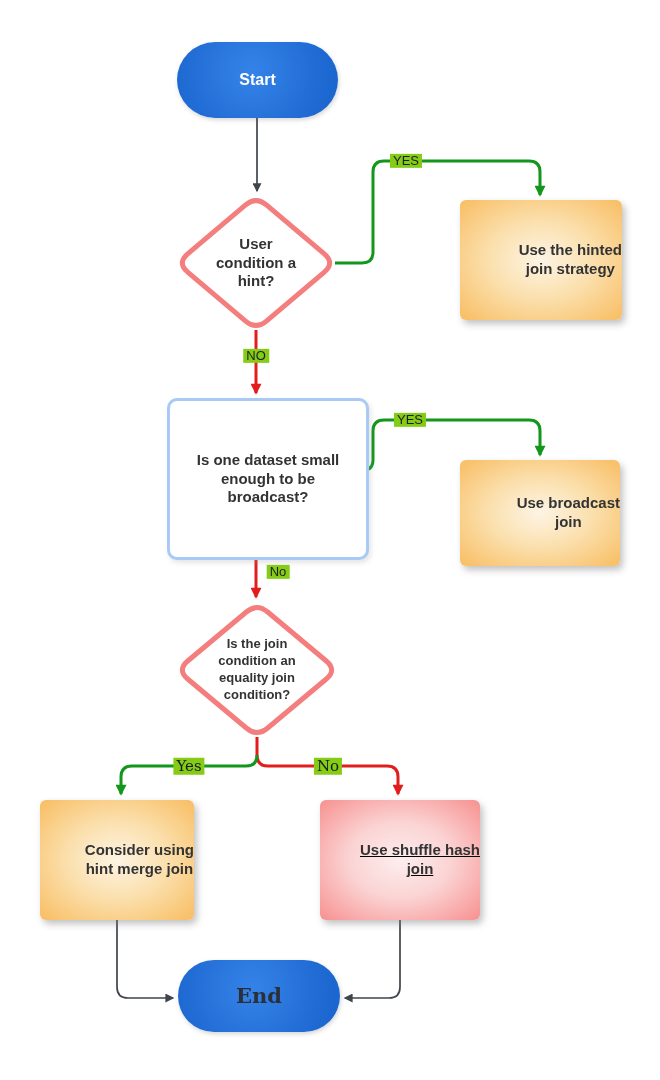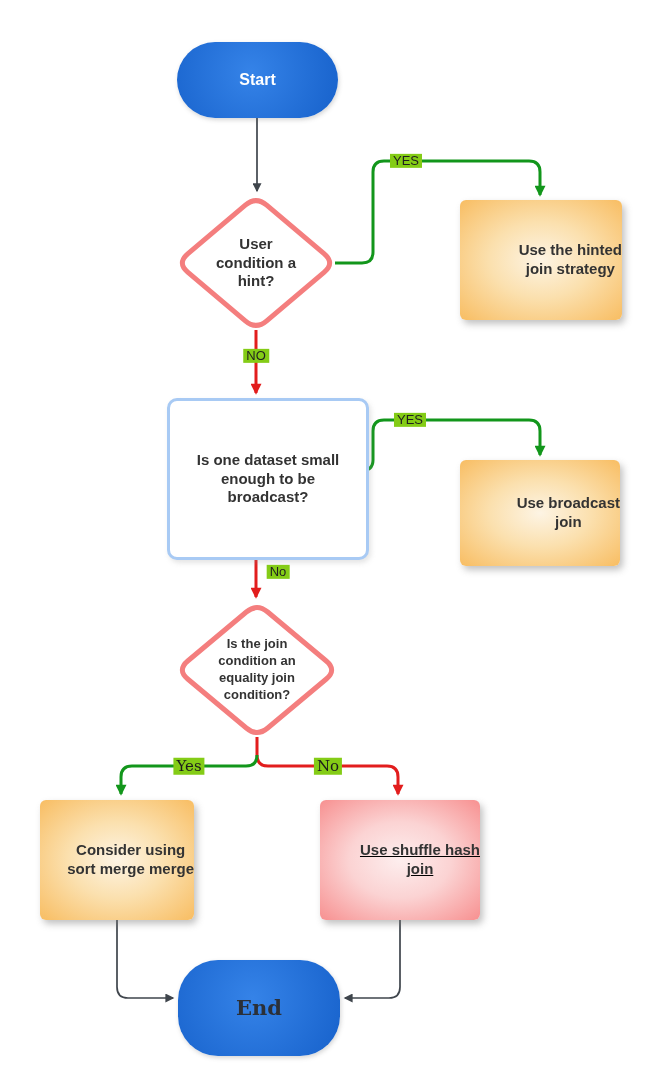--- a/index.html
+++ b/index.html
@@ -146,29 +146,29 @@
 
   <div class="diamond-label small" style="left:177px;top:603px;width:160px;height:134px;">
     <div class="node-label">Is the join
 condition an
 equality join
 condition?</div>
   </div>
 
   <div class="process orange" style="left:40px;top:800px;width:154px;height:120px;">
     <div class="node-label">Consider using
-sort merge merge</div>
+hint merge join</div>
   </div>
 
   <div class="process pink" style="left:320px;top:800px;width:160px;height:120px;text-decoration:underline;">
     <div class="node-label">Use shuffle hash
 join</div>
   </div>
 
-  <div class="terminator end" style="left:178px;top:960px;width:162px;height:96px;border-radius:40px;justify-content:center;">
+  <div class="terminator end" style="left:178px;top:960px;width:162px;height:72px;border-radius:40px;justify-content:center;">
     <div class="node-label">End</div>
   </div>
 
   <span class="edge-label" style="left:406px;top:161px;">YES</span>
 
   <span class="edge-label" style="left:256px;top:356px;">NO</span>
 
   <span class="edge-label" style="left:410px;top:420px;">YES</span>
 
   <span class="edge-label" style="left:278px;top:572px;">No</span>

